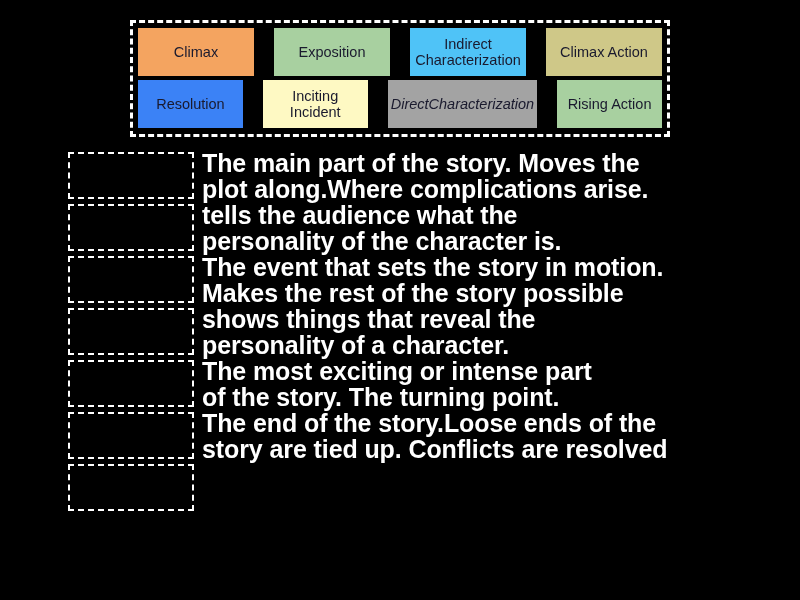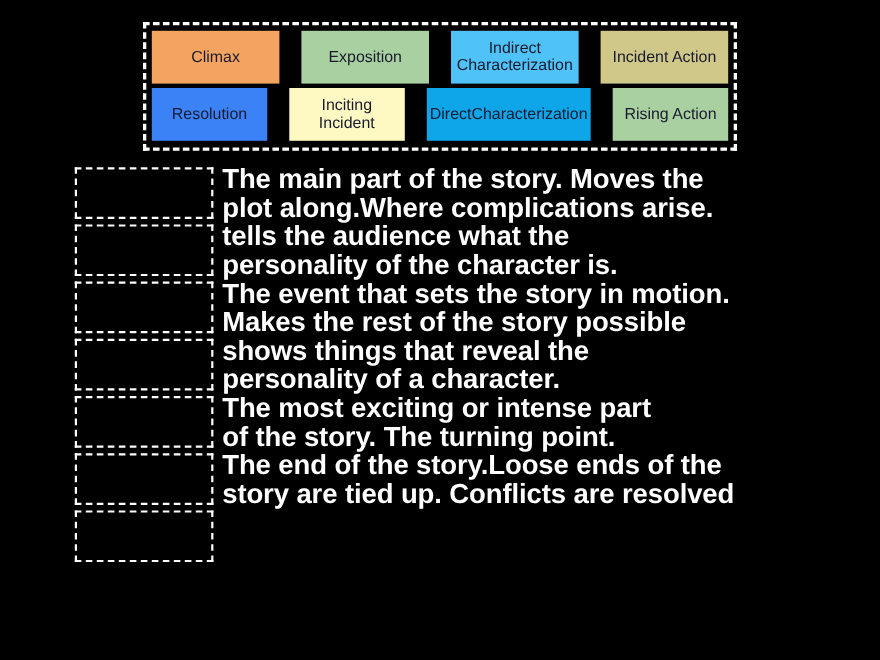--- a/index.html
+++ b/index.html
@@ -93,31 +93,31 @@
         <span>Climax</span>
       </div>
       <div class="tile" style="background: rgb(168, 208, 160);">
         <span>Exposition</span>
       </div>
       <div class="tile" style="background: rgb(79, 195, 247); flex-direction: column;">
         <span>Indirect</span>
         <span>Characterization</span>
       </div>
       <div class="tile" style="background: rgb(207, 200, 136);">
-        <span>Incident Action</span>
+        <span>Climax Action</span>
       </div>
     </div>
     <div class="tile-row">
       <div class="tile" style="background: #3b82f6;">
         <span>Resolution</span>
       </div>
       <div class="tile" style="background: #fef9c3;">
         <span>Inciting Incident</span>
       </div>
-      <div class="tile" style="background: #0ea5e9;">
+      <div class="tile" style="background: #a3a3a3; font-style: italic;">
         <span>Direct</span>
         <span>Characterization</span>
       </div>
       <div class="tile" style="background: rgb(168, 208, 160);">
         <span>Rising Action</span>
       </div>
     </div>
   </div>
 
 <div id="answer-list">

